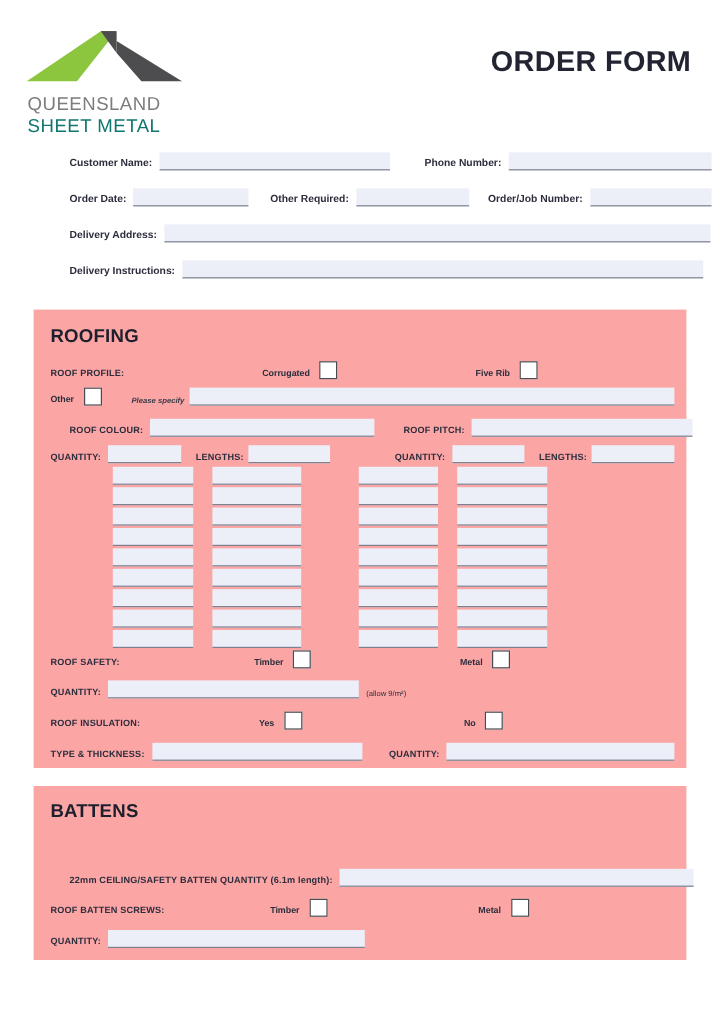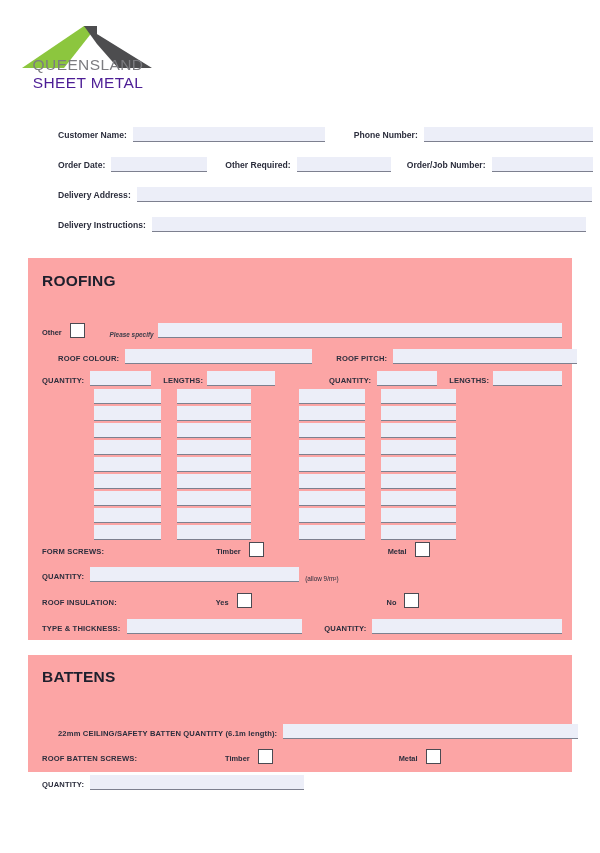--- a/index.html
+++ b/index.html
@@ -31,35 +31,34 @@
   .logo-roof {
     position: absolute;
     left: 0;
     top: 0;
     width: 130px;
     height: 46px;
   }
   .logo-text {
     position: absolute;
     left: 1px;
-    top: 34px;
+    top: 57px;
     width: 130px;
-    text-align: center;
   }
   .logo-line1 {
     font-size: 15.5px;
     letter-spacing: 0.4px;
     color: #7c7c80;
     line-height: 18px;
     white-space: nowrap;
   }
   .logo-line2 {
     font-size: 15.5px;
     letter-spacing: 0.4px;
-    color: #4c1d95;
+    color: #0f766e;
     line-height: 18px;
     white-space: nowrap;
   }
   .order-form-title {
     position: absolute;
     right: 24px;
     top: 38px;
     font-size: 24px;
     font-weight: bold;
     letter-spacing: 0.3px;
@@ -152,20 +151,21 @@
       <polygon points="0,46 42,46 75,4 62,4" fill="#8cc63e"></polygon>
       <polygon points="62,4 75,4 75,22 96,46 130,46" fill="#4d4d4f"></polygon>
       <polygon points="62,4 75,4 75,22" fill="#4d4d4f"></polygon>
     </svg>
     <div class="logo-text">
       <div class="logo-line1">QUEENSLAND</div>
       <div class="logo-line2">SHEET METAL</div>
     </div>
   </div>
 
+  <div class="order-form-title">ORDER FORM</div>
 </div>
 
 <div>
 
   <div class="field-row" style="top:124px;">
     <div class="lbl" style="margin-left:28px;">Customer Name:</div>
     <div class="blank" style="width:192px; margin-left:6px;"></div>
     <div class="lbl" style="margin-left:29px;">Phone Number:</div>
     <div class="blank" style="width:169px; margin-left:6px;"></div>
   </div>
@@ -187,20 +187,27 @@
   <div class="field-row" style="top:214px;">
     <div class="lbl" style="margin-left:28px;">Delivery Instructions:</div>
     <div class="blank" style="width:434px; margin-left:6px;"></div>
   </div>
 </div>
 
 <div class="panel" style="left:28px; top:258px; width:544px; height:382px;">
 
   <div class="panel-title abs" style="left:14px; top:14px;">ROOFING</div>
 
+  <div class="abs flexrow" style="left:14px; top:40px; width:520px; height:18px;">
+    <div class="cap">ROOF PROFILE:</div>
+    <div class="cap-mid" style="margin-left:115px;">Corrugated</div>
+    <span class="chk" style="margin-left:8px;"></span>
+    <div class="cap-mid" style="margin-left:115px;">Five Rib</div>
+    <span class="chk" style="margin-left:8px;"></span>
+  </div>
 
   <div class="abs flexrow" style="left:14px; top:62px; width:520px; height:18px;">
     <div class="cap-mid">Other</div>
     <span class="chk" style="margin-left:8px;"></span>
     <div class="spec" style="margin-left:25px;">Please specify</div>
     <div class="blank" style="width:409px; margin-left:4px;"></div>
   </div>
 
   <div class="abs flexrow" style="left:30px; top:90px; width:520px; height:16px;">
     <div class="cap">ROOF COLOUR:</div>
@@ -274,21 +281,21 @@
         <div style="position: relative; height: 17px;">
           <div class="blank" style="position: absolute; top: 3px; left: 52px; width: 67px;"></div>
           <div class="blank" style="position: absolute; top: 3px; left: 135px; width: 74px;"></div>
           <div class="blank" style="position: absolute; top: 3px; left: 257px; width: 66px;"></div>
           <div class="blank" style="position: absolute; top: 3px; left: 339px; width: 75px;"></div>
         </div>
       </div>
   </div>
 
   <div class="abs flexrow" style="left:14px; top:281px; width:520px; height:18px;">
-    <div class="cap">FORM SCREWS:</div>
+    <div class="cap">ROOF SAFETY:</div>
     <div class="cap-mid" style="margin-left:112px;">Timber</div>
     <span class="chk" style="margin-left:8px;"></span>
     <div class="cap-mid" style="margin-left:124px;">Metal</div>
     <span class="chk" style="margin-left:8px;"></span>
   </div>
 
   <div class="abs flexrow" style="left:14px; top:308px; width:520px; height:16px;">
     <div class="cap">QUANTITY:</div>
     <div class="blank" style="width:209px; margin-left:6px;"></div>
     <div class="note" style="margin-left:6px;">(allow 9/m²)</div>
@@ -303,21 +310,21 @@
   </div>
 
   <div class="abs flexrow" style="left:14px; top:360px; width:520px; height:16px;">
     <div class="cap">TYPE &amp; THICKNESS:</div>
     <div class="blank" style="width:176px; margin-left:6px;"></div>
     <div class="cap" style="margin-left:22px;">QUANTITY:</div>
     <div class="blank" style="width:190px; margin-left:6px;"></div>
   </div>
 </div>
 
-<div class="panel" style="left:28px; top:655px; width:544px; height:117px;">
+<div class="panel" style="left:28px; top:655px; width:544px; height:145px;">
 
   <div class="panel-title abs" style="left:14px; top:13px;">BATTENS</div>
 
 
   <div class="abs flexrow" style="left:30px; top:68px; width:520px; height:16px;">
     <div class="cap">22mm CEILING/SAFETY BATTEN QUANTITY (6.1m length):</div>
     <div class="blank" style="width:311px; margin-left:6px;"></div>
   </div>
 
   <div class="abs flexrow" style="left:14px; top:91px; width:520px; height:18px;">

